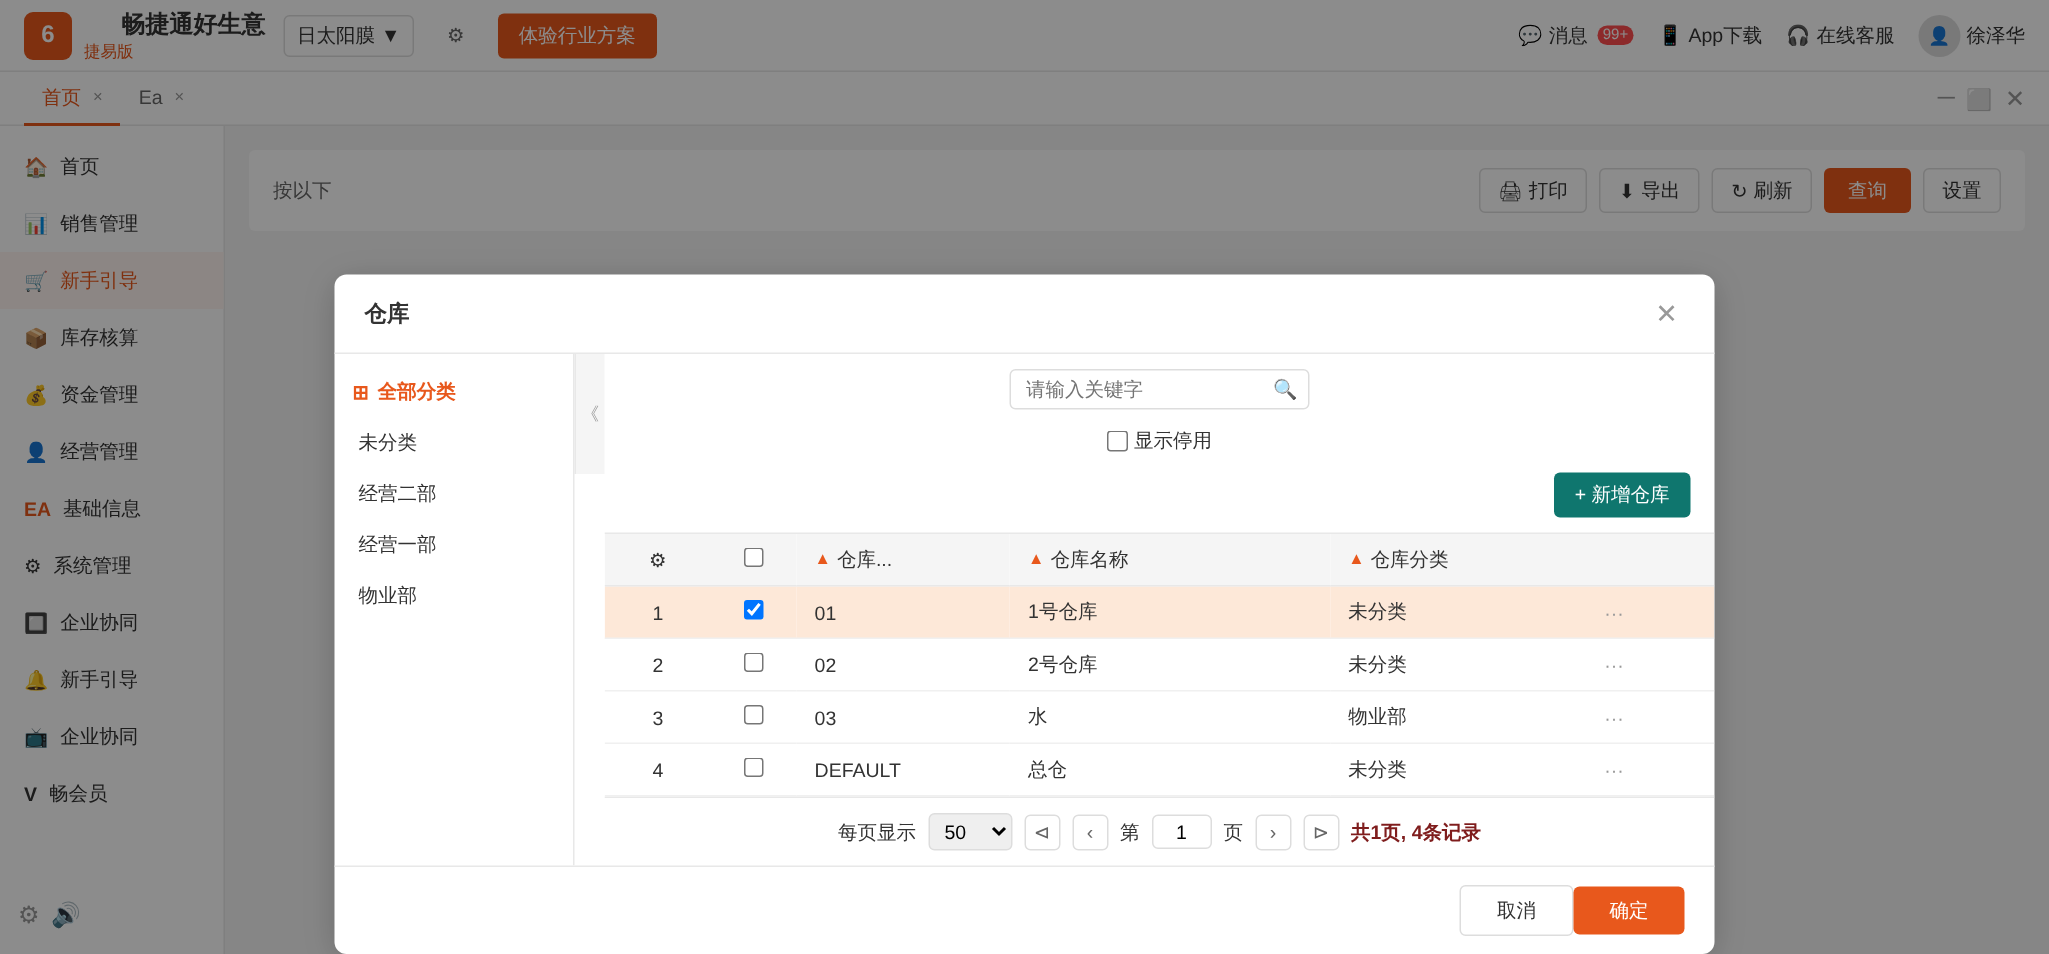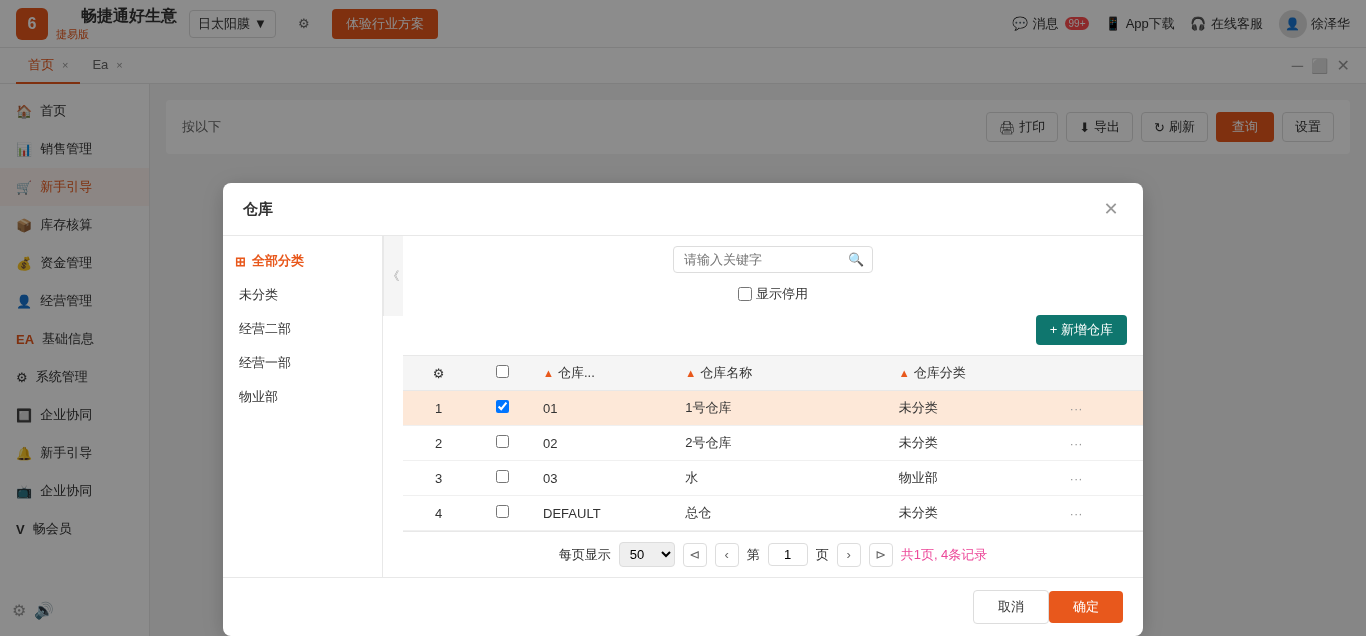--- a/index.html
+++ b/index.html
@@ -86,21 +86,21 @@
     .col-cat { width: 120px; }
     .col-action { width: 60px; }
     .th-sort { display: flex; align-items: center; gap: 4px; }
     .sort-icon { color: #e8581c; font-size: 11px; }
 
     
     .modal-pagination { padding: 10px 16px; display: flex; align-items: center; justify-content: center; gap: 8px; border-top: 1px solid #e8e8e8; font-size: 13px; color: #333; }
     .page-size-select { border: 1px solid #ddd; border-radius: 4px; padding: 3px 6px; font-size: 13px; }
     .page-btn { width: 24px; height: 24px; display: flex; align-items: center; justify-content: center; border: 1px solid #ddd; border-radius: 4px; cursor: pointer; color: #666; background: #fff; }
     .page-input { width: 40px; border: 1px solid #ddd; border-radius: 4px; padding: 3px 6px; text-align: center; font-size: 13px; }
-    .page-info { color: #ec4899; }
+    .page-info { color: #7f1d1d; font-weight: bold; }
 
     
     .modal-footer { padding: 12px 20px; display: flex; align-items: center; justify-content: flex-end; border-top: 1px solid #e8e8e8; }
     .cancel-btn { border: 1px solid #ddd; background: #fff; padding: 7px 24px; border-radius: 4px; cursor: pointer; font-size: 13px; color: #333; }
     .confirm-btn { background: #e8581c; color: white; border: none; padding: 7px 24px; border-radius: 4px; cursor: pointer; font-size: 13px; }
   </style>
 </head>
 <body>
 
 <div class="top-header">

